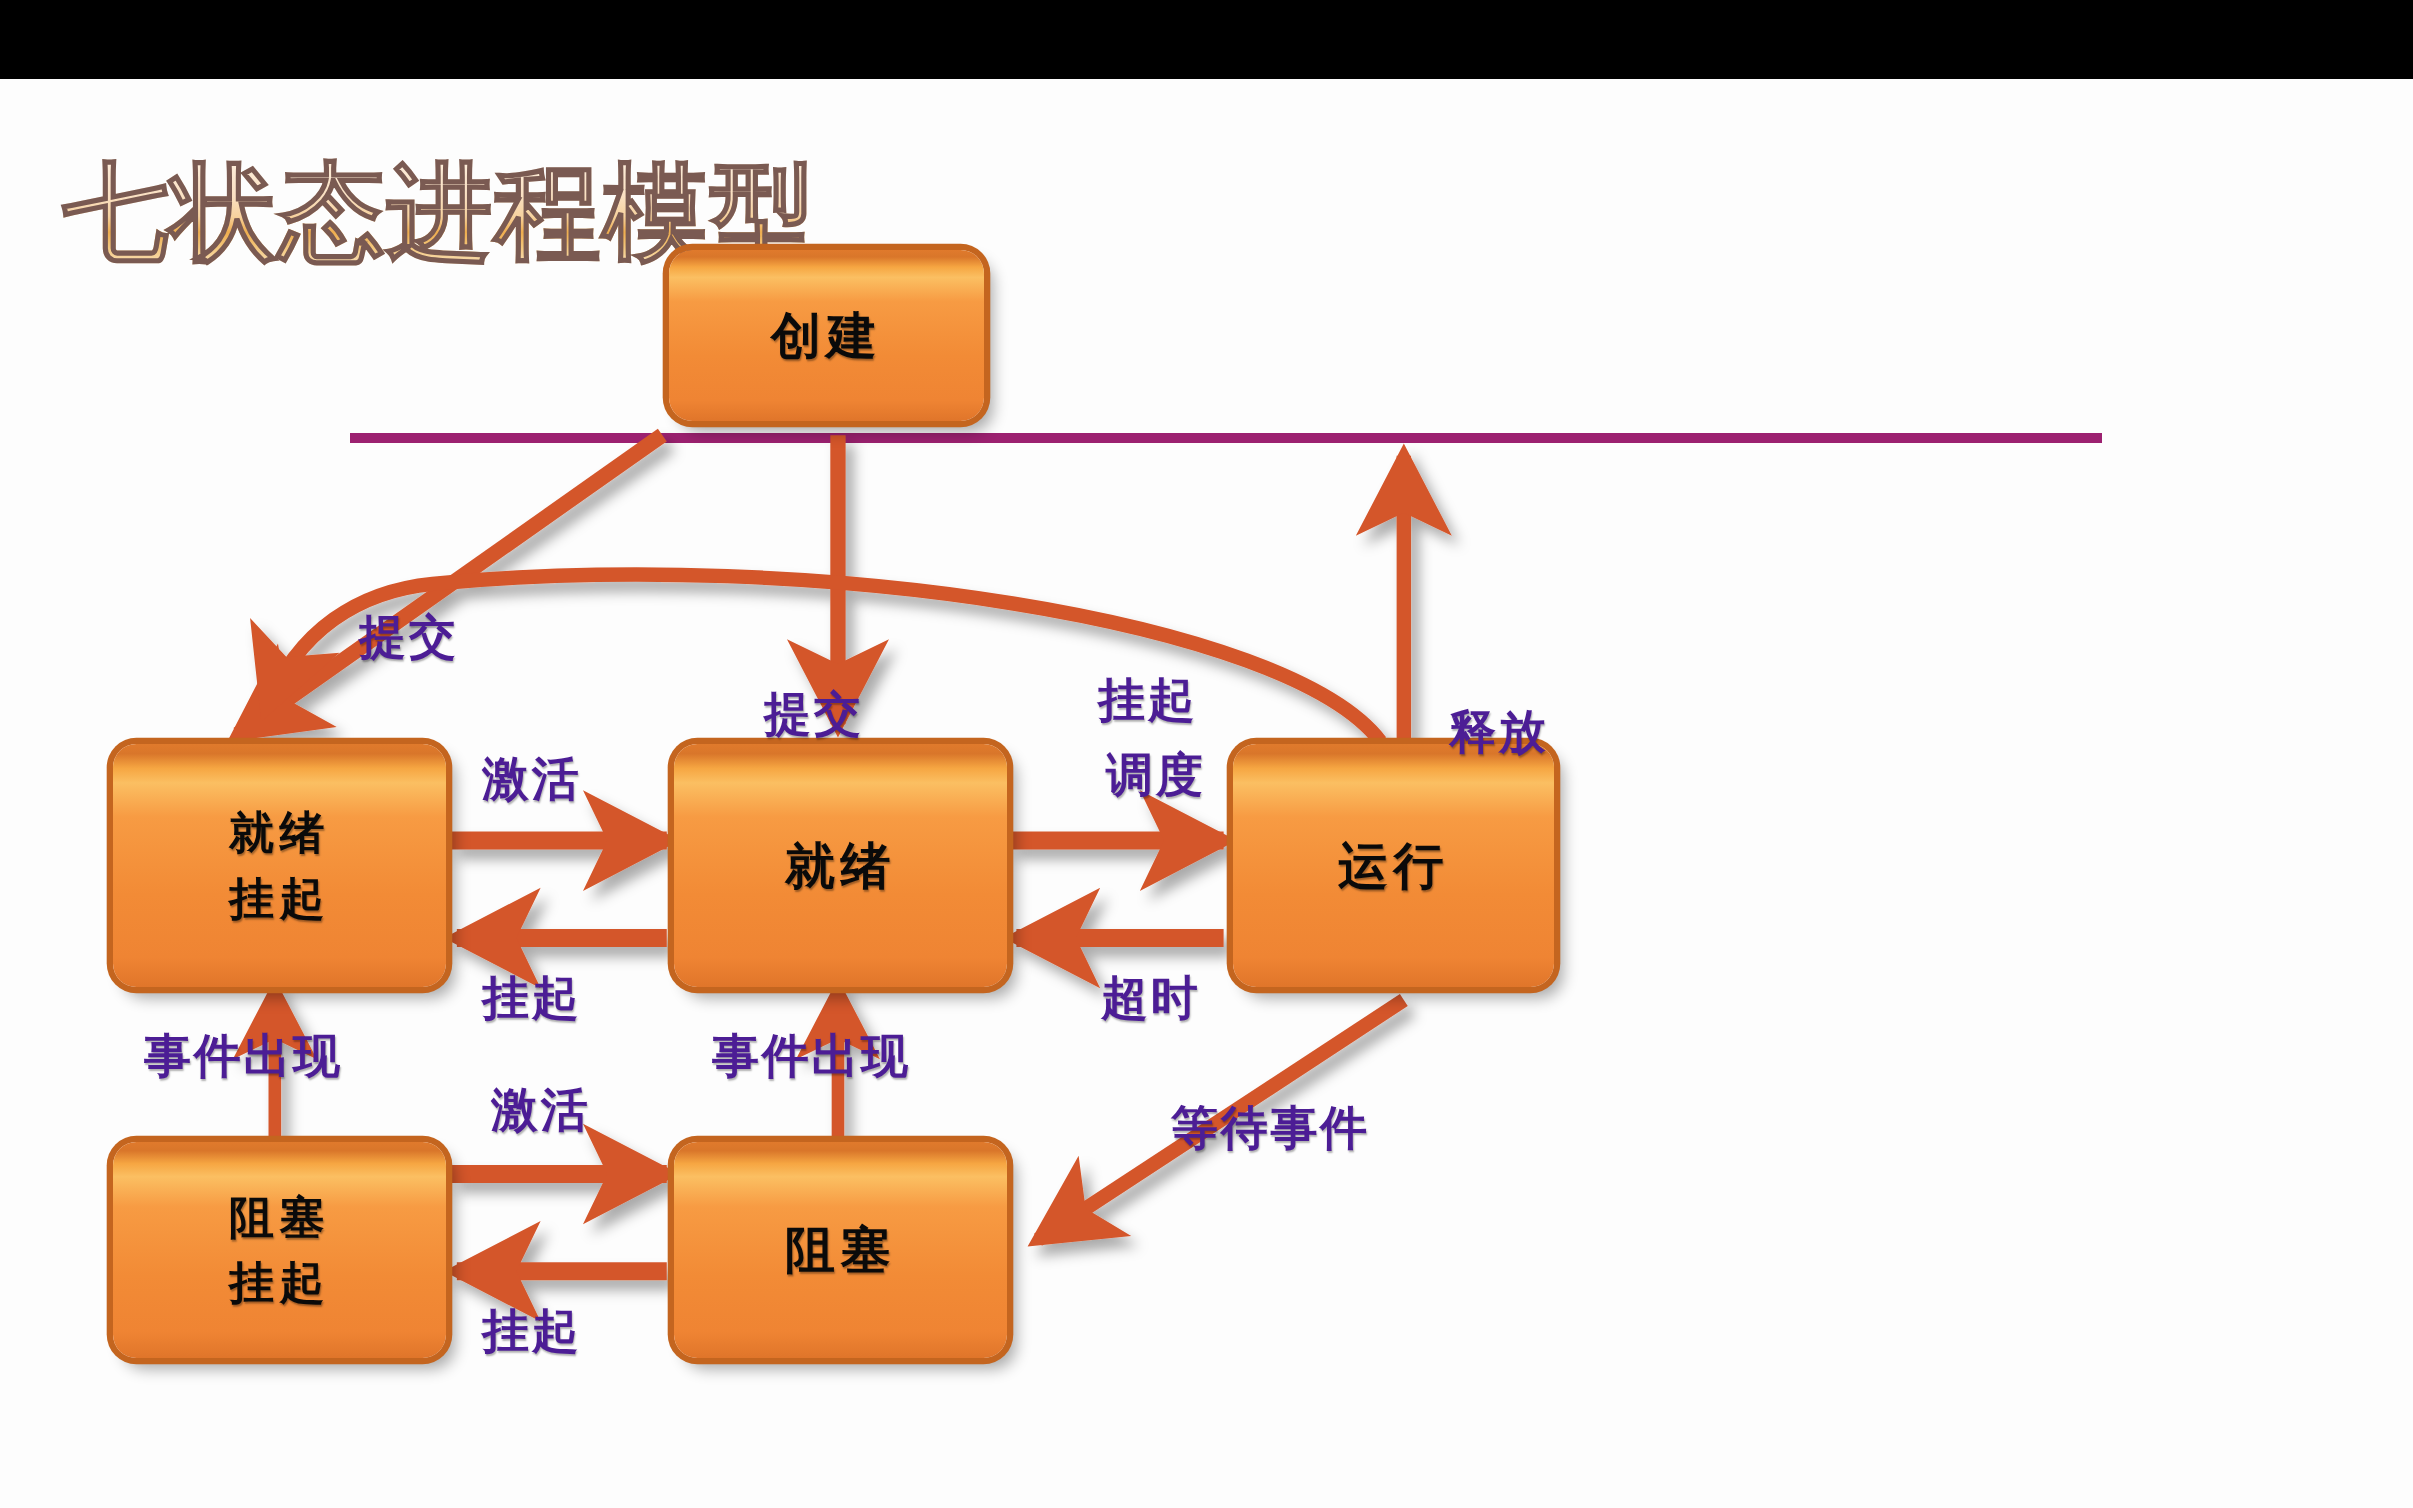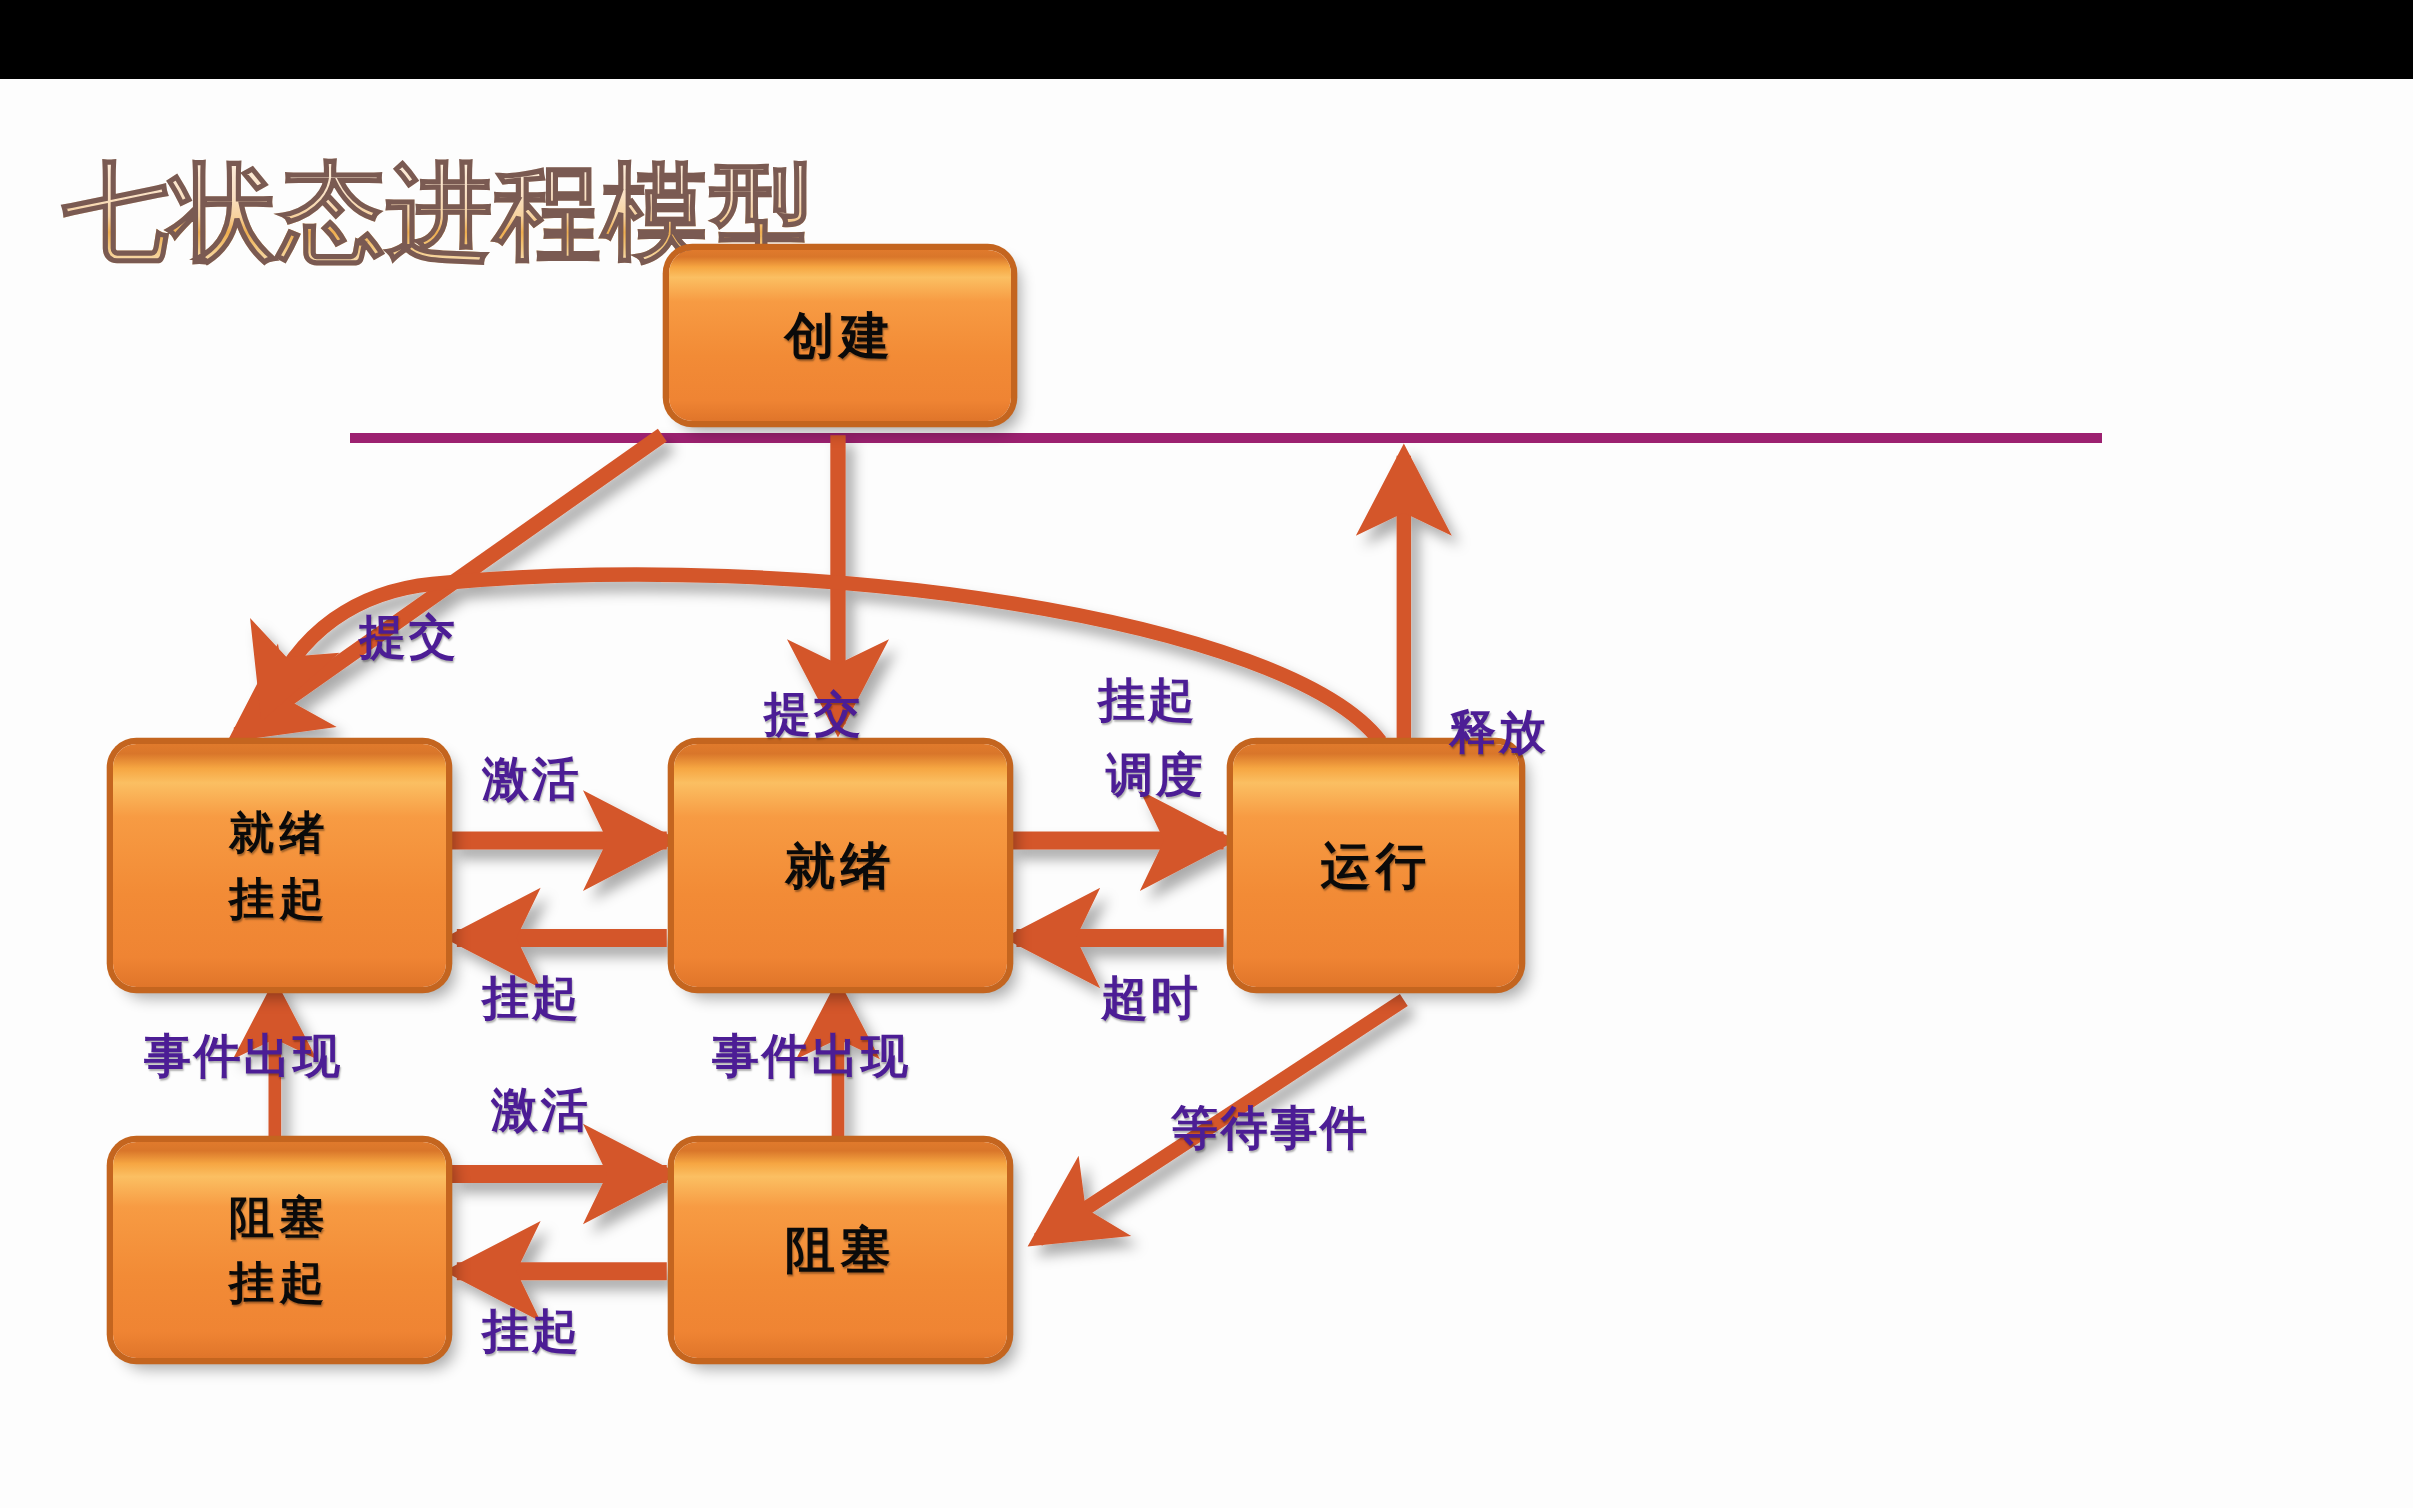--- a/index.html
+++ b/index.html
@@ -118,35 +118,35 @@
       <path d="M930 1185 L930 1010" stroke-width="14" marker-end="url(#ahs)"></path>
 
       <path d="M500 1215 L740 1215" stroke-width="20" marker-end="url(#ah)"></path>
 
       <path d="M740 1323 L507 1323" stroke-width="20" marker-end="url(#ah)"></path>
 
       <path d="M1558 1022 L1152 1288" stroke-width="16" marker-end="url(#ahs)"></path>
     </g>
   </svg>
 
-  <div class="node" style="left:669px;top:171px;width:342px;height:171px;">
+  <div class="node" style="left:669px;top:171px;width:315px;height:171px;">
     <span class="lbl">创建</span>
   </div>
 
 
   <div class="node two" style="left:113px;top:665px;width:333px;height:243px;">
     <span class="lbl">就绪
 挂起</span>
   </div>
 
   <div class="node" style="left:674px;top:665px;width:333px;height:243px;">
     <span class="lbl">就绪</span>
   </div>
 
-  <div class="node" style="left:1233px;top:665px;width:286px;height:243px;justify-content:center;">
+  <div class="node" style="left:1233px;top:665px;width:321px;height:243px;justify-content:center;">
     <span class="lbl">运行</span>
   </div>
 
   <div class="node two" style="left:113px;top:1063px;width:333px;height:216px;">
     <span class="lbl">阻塞
 挂起</span>
   </div>
 
   <div class="node" style="left:674px;top:1063px;width:333px;height:216px;">
     <span class="lbl">阻塞</span>

